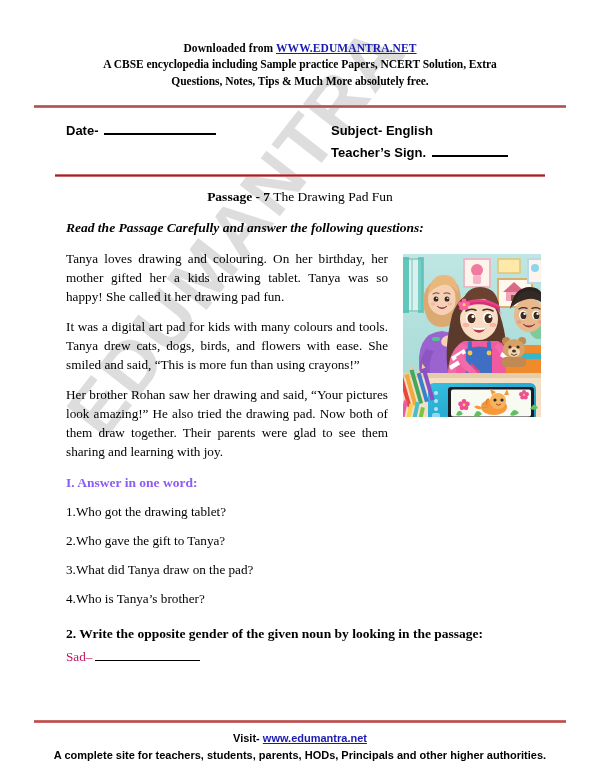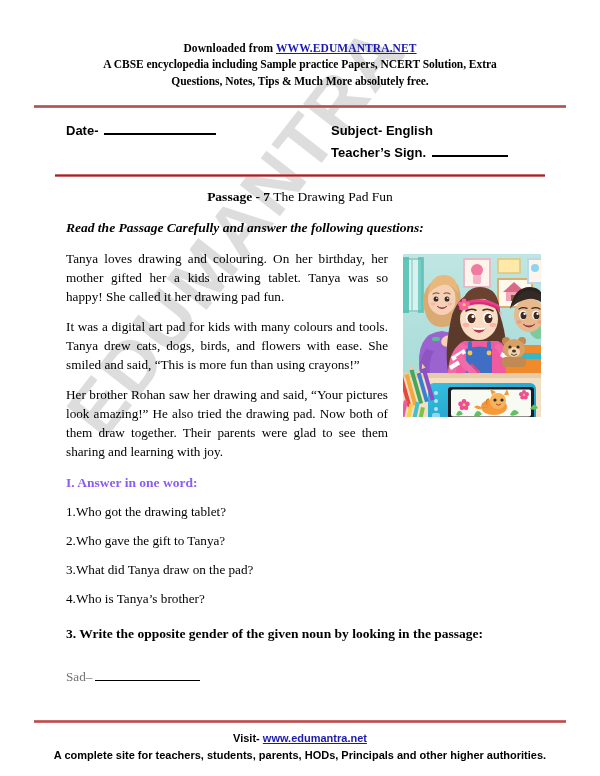--- a/index.html
+++ b/index.html
@@ -198,22 +198,22 @@
   .q5-heading {
     font-family: "Liberation Serif", serif;
     font-weight: bold;
     font-size: 13.5px;
     margin-top: 19px;
     color: #000;
   }
   .gender-row {
     font-family: "Liberation Serif", serif;
     font-size: 13.2px;
-    margin-top: 26px;
-    color: #737373;
+    margin-top: 6px;
+    color: #be185d;
     white-space: nowrap;
   }
   .blank-thin {
     display: inline-block;
     width: 105px;
     border-bottom: 1px solid #000;
     height: 0.9em;
     margin-left: 3px;
     vertical-align: baseline;
   }
@@ -527,21 +527,21 @@
         <p class="para">Her brother Rohan saw her drawing and said, “Your pictures look amazing!” He also tried the drawing pad. Now both of them draw together. Their parents were glad to see them sharing and learning with joy.</p>
       </div>
 
       <div class="qsection">
         <div class="q-heading">I. Answer in one word:</div>
         <div class="q-item">1.Who got the drawing tablet?</div>
         <div class="q-item">2.Who gave the gift to Tanya?</div>
         <div class="q-item">3.What did Tanya draw on the pad?</div>
         <div class="q-item">4.Who is Tanya’s brother?</div>
 
-        <div class="q5-heading">3. Write the opposite gender of the given noun by looking in the passage:</div>
+        <div class="q5-heading">2. Write the opposite gender of the given noun by looking in the passage:</div>
         <div class="gender-row">
           <span>Sad–</span><span class="blank-thin"></span>
         </div>
       </div>
 
     </div>
   </div>
 
   <div class="footer">
     <div class="rule rule-bottom"></div>

